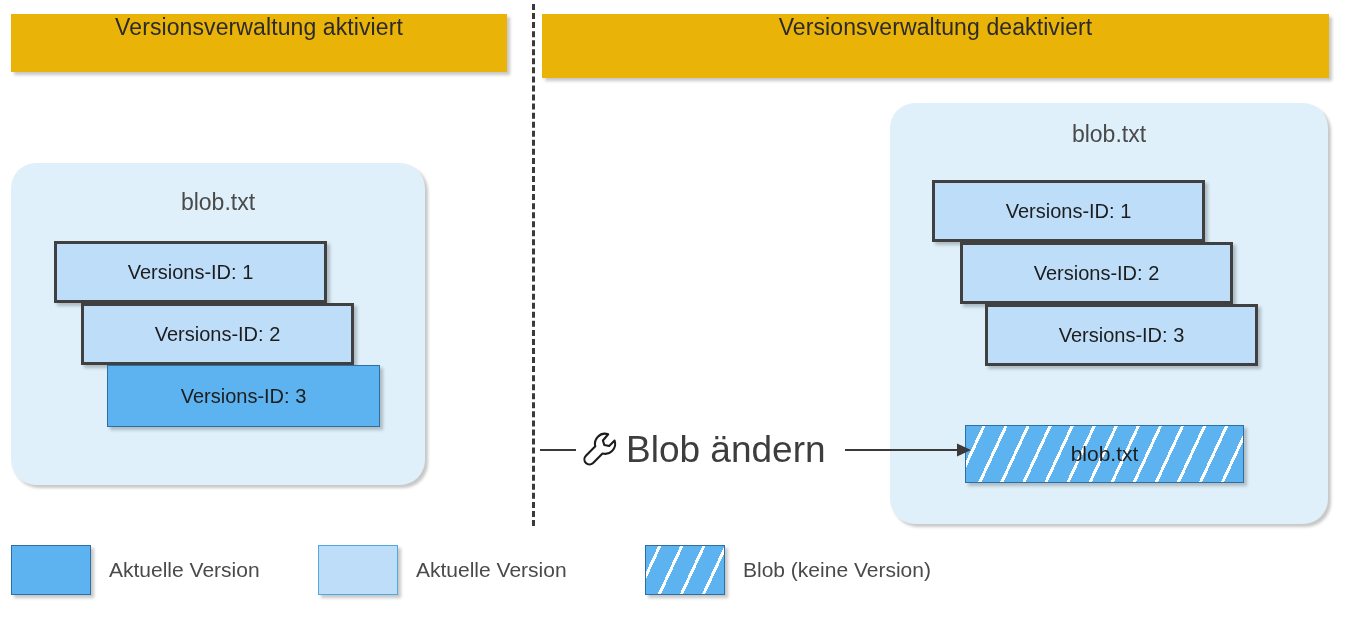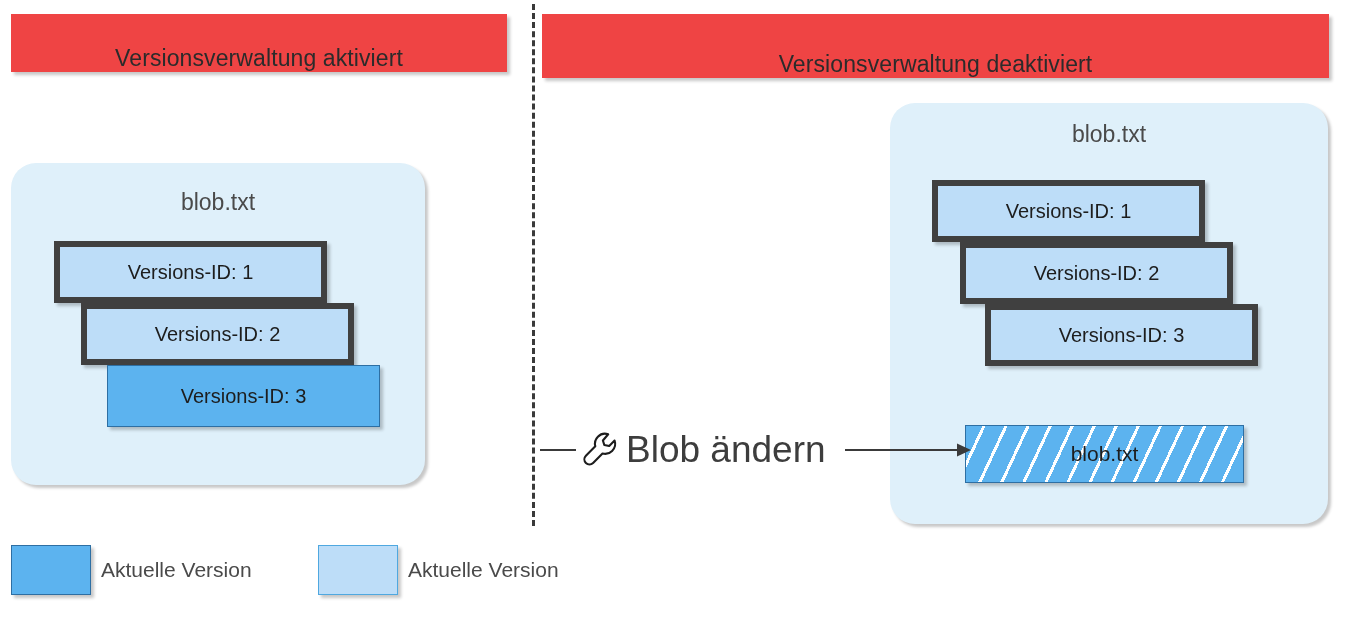--- a/index.html
+++ b/index.html
@@ -17,23 +17,23 @@
   }
 
   
   .shadowed {
     box-shadow: 3px 3px 3px rgba(0,0,0,0.22);
   }
 
   
   .col-header {
     position: absolute;
-    background: #ef4444;
-    display: flex;
-    align-items: flex-end;
+    background: #eab308;
+    display: flex;
+    align-items: flex-start;
     justify-content: center;
     color: #2b2b2b;
     font-size: 23px;
     letter-spacing: 0.1px;
   }
   #header-left  { left: 11px;  top: 14px; width: 496px; height: 58px; }
   #header-right { left: 542px; top: 14px; width: 787px; height: 64px; }
 
   
   #divider {
@@ -70,21 +70,21 @@
     position: absolute;
     display: flex;
     align-items: center;
     justify-content: center;
     font-size: 20px;
     color: #1d1d1d;
     box-sizing: border-box;
   }
   .version-card.prev {
     background: #BDDDF8;
-    border: 6px solid #404040;
+    border: 3px solid #404040;
   }
   .version-card.current {
     background: #5CB3EF;
     border: 1px solid #2E6FA3;
   }
 
   
   #l-v1 { left: 43px;  top: 78px;  width: 273px; height: 62px; }
   #l-v2 { left: 70px;  top: 140px; width: 273px; height: 62px; }
   #l-v3 { left: 96px;  top: 202px; width: 273px; height: 62px; }
@@ -189,21 +189,21 @@
     background-color: #5CB3EF;
     background-image: repeating-linear-gradient(
         -65deg,
         rgba(255,255,255,0) 0px,
         rgba(255,255,255,0) 17px,
         #ffffff 17px,
         #ffffff 20px);
     border: 1px solid #2E6FA3;
   }
   .legend-label {
-    margin-left: 10px;
+    margin-left: 18px;
     font-size: 21px;
     color: #4a4a4a;
     white-space: nowrap;
   }
   #legend-item-0 { left: 11px; }
   #legend-item-1 { left: 318px; }
   #legend-item-2 { left: 645px; }
 </style>
 </head>
 <body>
@@ -284,13 +284,17 @@
   <div class="legend-item" id="legend-item-0">
     <span class="legend-swatch current shadowed"></span>
     <span class="legend-label">Aktuelle Version</span>
   </div>
 
   <div class="legend-item" id="legend-item-1">
     <span class="legend-swatch prev shadowed"></span>
     <span class="legend-label">Aktuelle Version</span>
   </div>
 
+  <div class="legend-item" id="legend-item-2">
+    <span class="legend-swatch hatch shadowed"></span>
+    <span class="legend-label">Blob (keine Version)</span>
+  </div>
 </div>
 
 </body></html>

